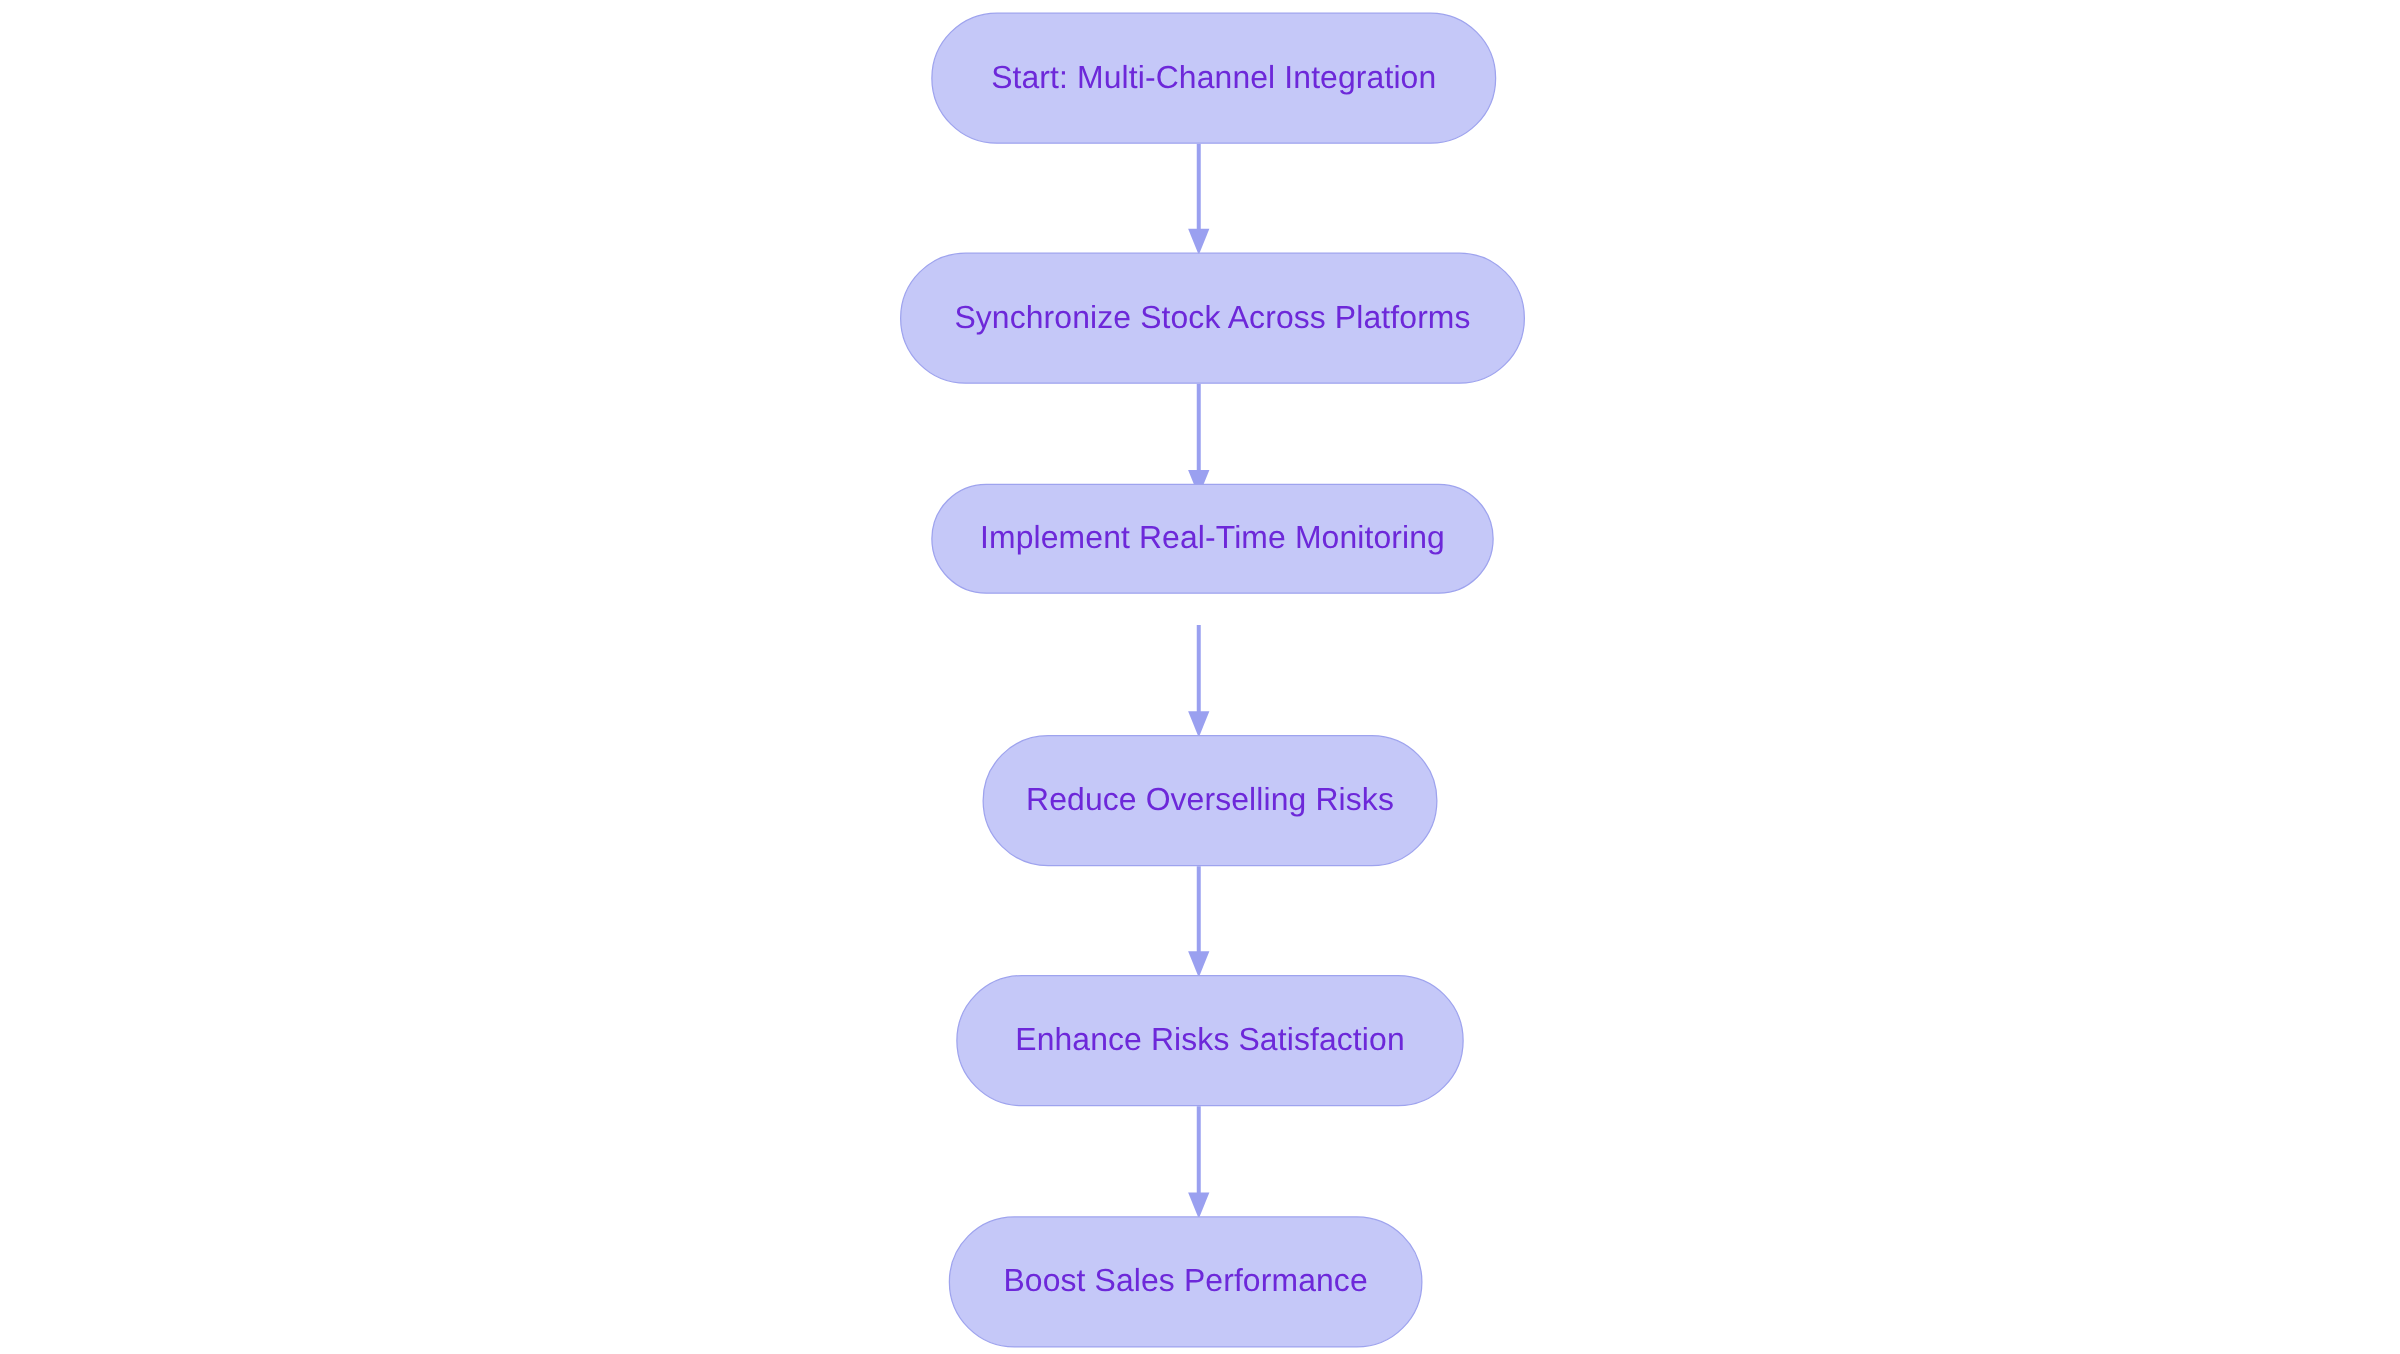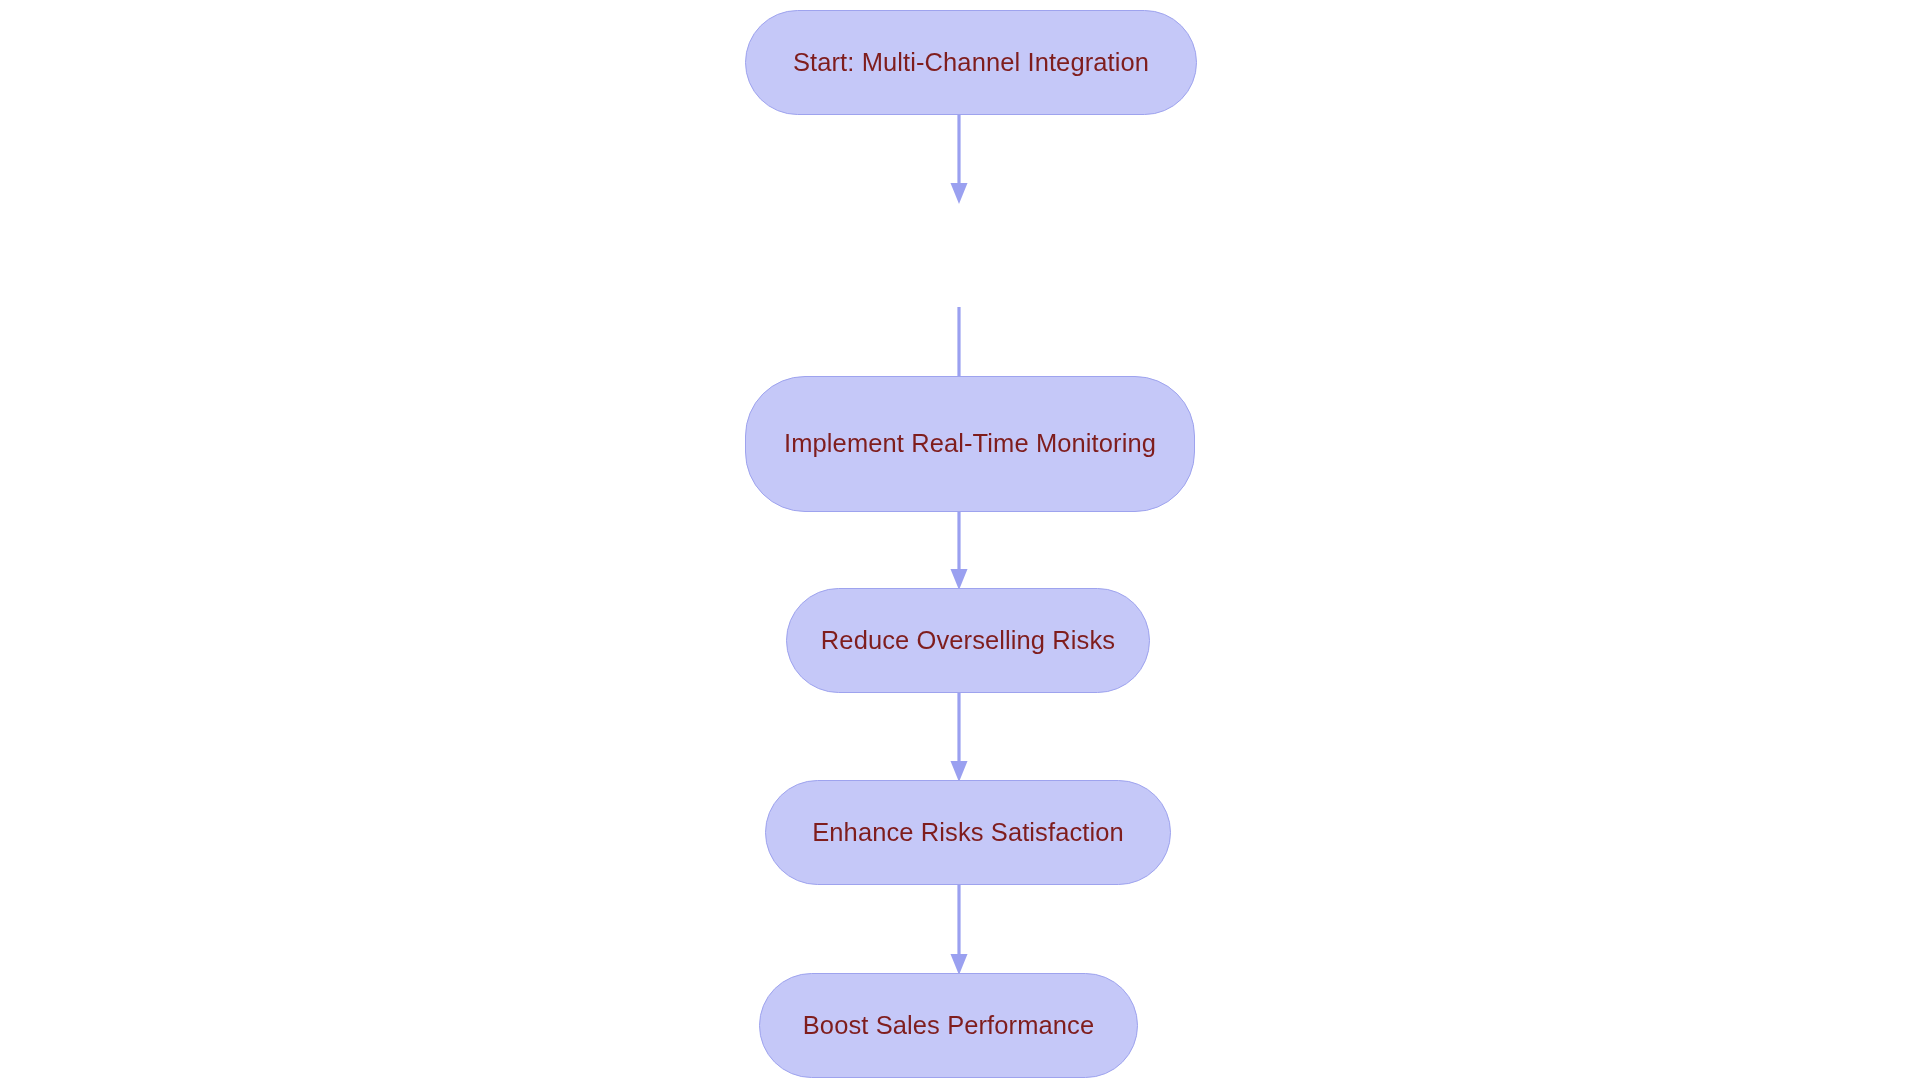--- a/index.html
+++ b/index.html
@@ -28,21 +28,21 @@
     box-sizing: border-box;
     display: flex;
     align-items: center;
     justify-content: center;
     background: #c5c8f8;
     border: 1.4px solid #9ea3ee;
     border-radius: 60px;
     z-index: 2;
   }
   .node-label {
-    color: #7f1d1d;
+    color: #6d28d9;
     font-size: 25.5px;
     font-weight: 400;
     letter-spacing: 0.1px;
     line-height: 1;
     white-space: nowrap;
     text-align: center;
     font-family: "Liberation Sans", "DejaVu Sans", sans-serif;
   }
 
   
@@ -92,22 +92,25 @@
     <svg width="20" height="93" viewBox="0 0 20 93" aria-hidden="true">
       <line x1="10" y1="0" x2="10" y2="73" stroke="#9aa0f0" stroke-width="3.2"></line>
       <polygon points="1.5,69 18.5,69 10,90" fill="#9aa0f0"></polygon>
     </svg>
   </div>
 
   <div class="node" style="left:745px; top:10px; width:452px; height:105px;">
     <span class="node-label">Start: Multi-Channel Integration</span>
   </div>
 
+  <div class="node" style="left:720px; top:202px; width:500px; height:105px;">
+    <span class="node-label">Synchronize Stock Across Platforms</span>
+  </div>
 
-  <div class="node" style="left:745px; top:376px; width:450px; height:136px;">
+  <div class="node" style="left:745px; top:387px; width:450px; height:88px;">
     <span class="node-label">Implement Real-Time Monitoring</span>
   </div>
 
   <div class="node" style="left:786px; top:588px; width:364px; height:105px;">
     <span class="node-label">Reduce Overselling Risks</span>
   </div>
 
   <div class="node" style="left:765px; top:780px; width:406px; height:105px;">
     <span class="node-label">Enhance Risks Satisfaction</span>
   </div>

